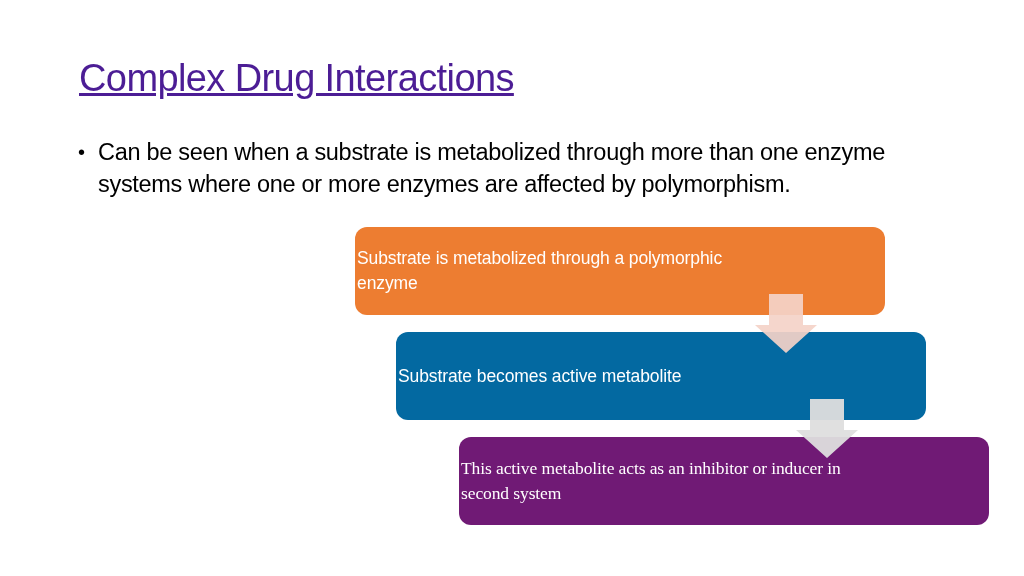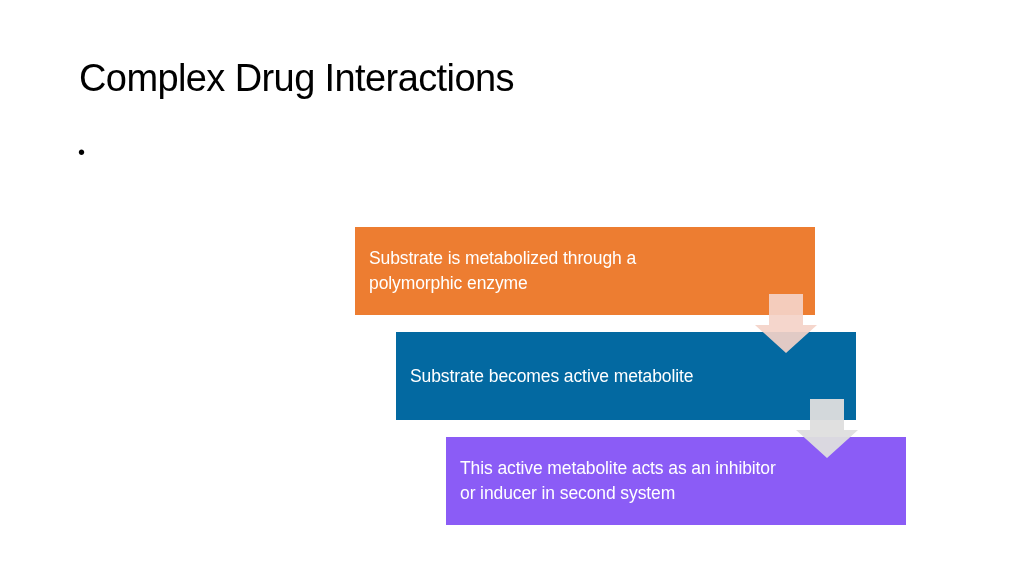--- a/index.html
+++ b/index.html
@@ -14,24 +14,25 @@
       overflow: hidden;
       font-family: "Liberation Sans", "DejaVu Sans", sans-serif;
     }
     .slide-title {
       position: absolute;
       left: 79px;
       top: 58px;
       margin: 0;
       font-size: 38px;
       font-weight: normal;
-      color: #000000;
+      color: #4c1d95;
       letter-spacing: -0.6px;
       line-height: 1.1;
       white-space: nowrap;
+      text-decoration: underline;
     }
     .bullets {
       position: absolute;
       left: 78px;
       top: 136px;
       width: 880px;
       margin: 0;
       padding: 0;
       list-style: none;
     }
@@ -44,53 +45,54 @@
       letter-spacing: -0.3px;
     }
     .bullet-dot {
       position: absolute;
       left: 0;
       top: 0;
       font-size: 20px;
     }
     .flow-box {
       position: absolute;
-      width: 460px;
+      width: 530px;
       height: 88px;
-      border-radius: 0;
+      border-radius: 12px;
       box-sizing: border-box;
       color: #ffffff;
       font-size: 17.5px;
       line-height: 25px;
       display: flex;
       align-items: center;
-      padding-left: 14px;
+      padding-left: 2px;
       padding-right: 120px;
       letter-spacing: -0.1px;
     }
     .box-1 { left: 355px; top: 227px; background: #ed7d31; }
     .box-2 { left: 396px; top: 332px; background: #0369a1; }
-    .box-3 { left: 446px; top: 437px; background: #8b5cf6; }
+    .box-3 { left: 459px; top: 437px; background: #701a75; font-family: Liberation Serif, serif; }
     .arrow {
       position: absolute;
       width: 62px;
       height: 60px;
     }
     .arrow-1 { left: 755px; top: 294px; }
     .arrow-2 { left: 796px; top: 399px; }
     .arrow svg { display: block; }
   </style>
 </head>
 <body>
 
 <h1 class="slide-title">Complex Drug Interactions</h1>
 
 <ul class="bullets">
   <li class="bullet-item">
     <span class="bullet-dot">•</span>
+    <span>Can be seen when a substrate is metabolized through more than one enzyme systems where one or more enzymes are affected by polymorphism.</span>
   </li>
 </ul>
 
 <div class="flow-box box-1">
   <span>Substrate is metabolized through a polymorphic enzyme</span>
 </div>
 
 <div class="flow-box box-2">
   <span>Substrate becomes active metabolite</span>
 </div>

